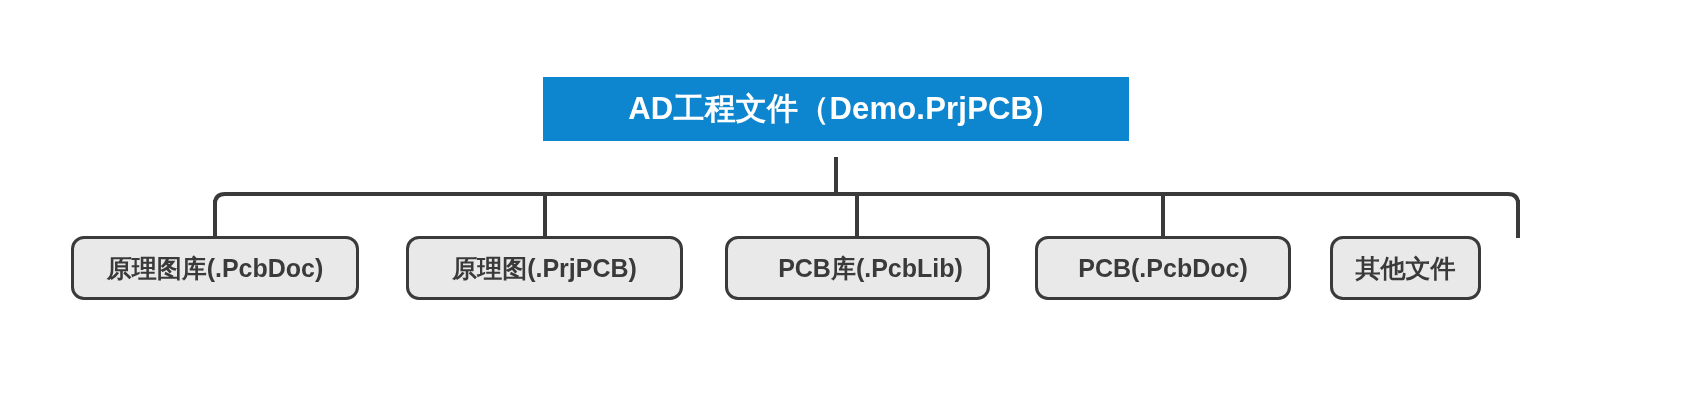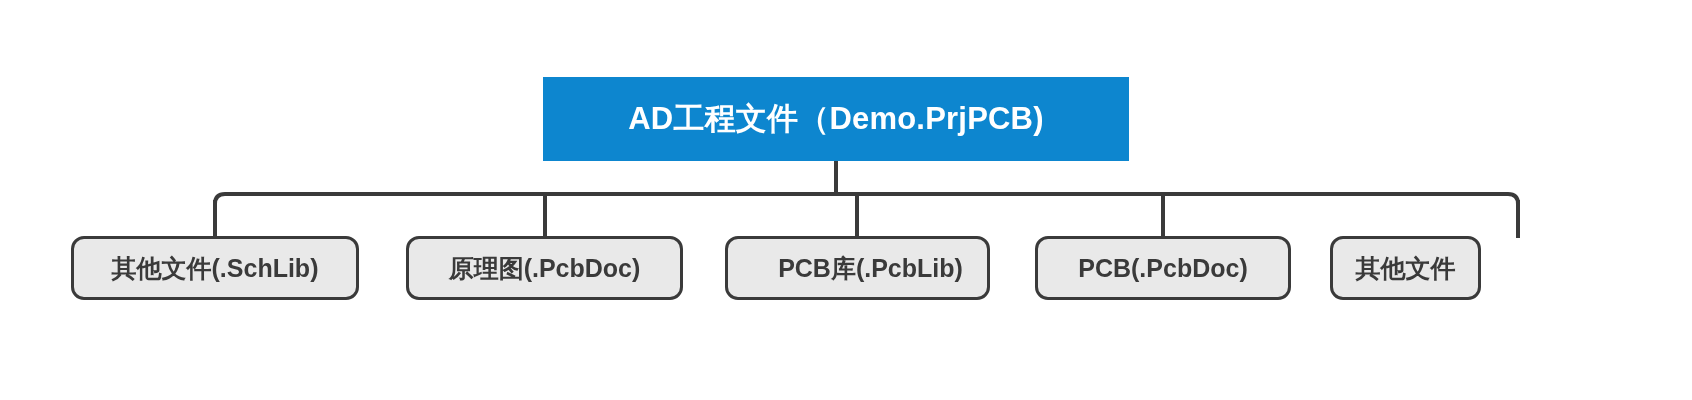--- a/index.html
+++ b/index.html
@@ -33,21 +33,21 @@
     display: flex;
     align-items: center;
     justify-content: center;
     text-align: center;
     white-space: nowrap;
   }
   .node-root {
     left: 543px;
     top: 77px;
     width: 586px;
-    height: 84px;
+    height: 64px;
     background: #0d86cf;
     color: #ffffff;
     font-size: 31px;
     font-weight: bold;
     letter-spacing: 0.2px;
   }
   .node-leaf {
     top: 236px;
     height: 64px;
     background: #e9e9e9;
@@ -78,23 +78,23 @@
       <path d="M 215 200 L 215 238"></path>
       <path d="M 545 194 L 545 238"></path>
       <path d="M 857 194 L 857 238"></path>
       <path d="M 1163 194 L 1163 238"></path>
       <path d="M 1518 200 L 1518 238"></path>
     </g>
   </svg>
 
   <div class="node node-root">AD工程文件（Demo.PrjPCB)</div>
 
-  <div class="node node-leaf leaf-0">其他文件(.SchLib)</div>
+  <div class="node node-leaf leaf-0">原理图库(.PcbDoc)</div>
 
-  <div class="node node-leaf leaf-1">原理图(.PcbDoc)</div>
+  <div class="node node-leaf leaf-1">原理图(.PrjPCB)</div>
 
   <div class="node node-leaf leaf-2">PCB库(.PcbLib)</div>
 
   <div class="node node-leaf leaf-3">PCB(.PcbDoc)</div>
 
   <div class="node node-leaf leaf-4">其他文件</div>
 
 </div>
 
 </body></html>

